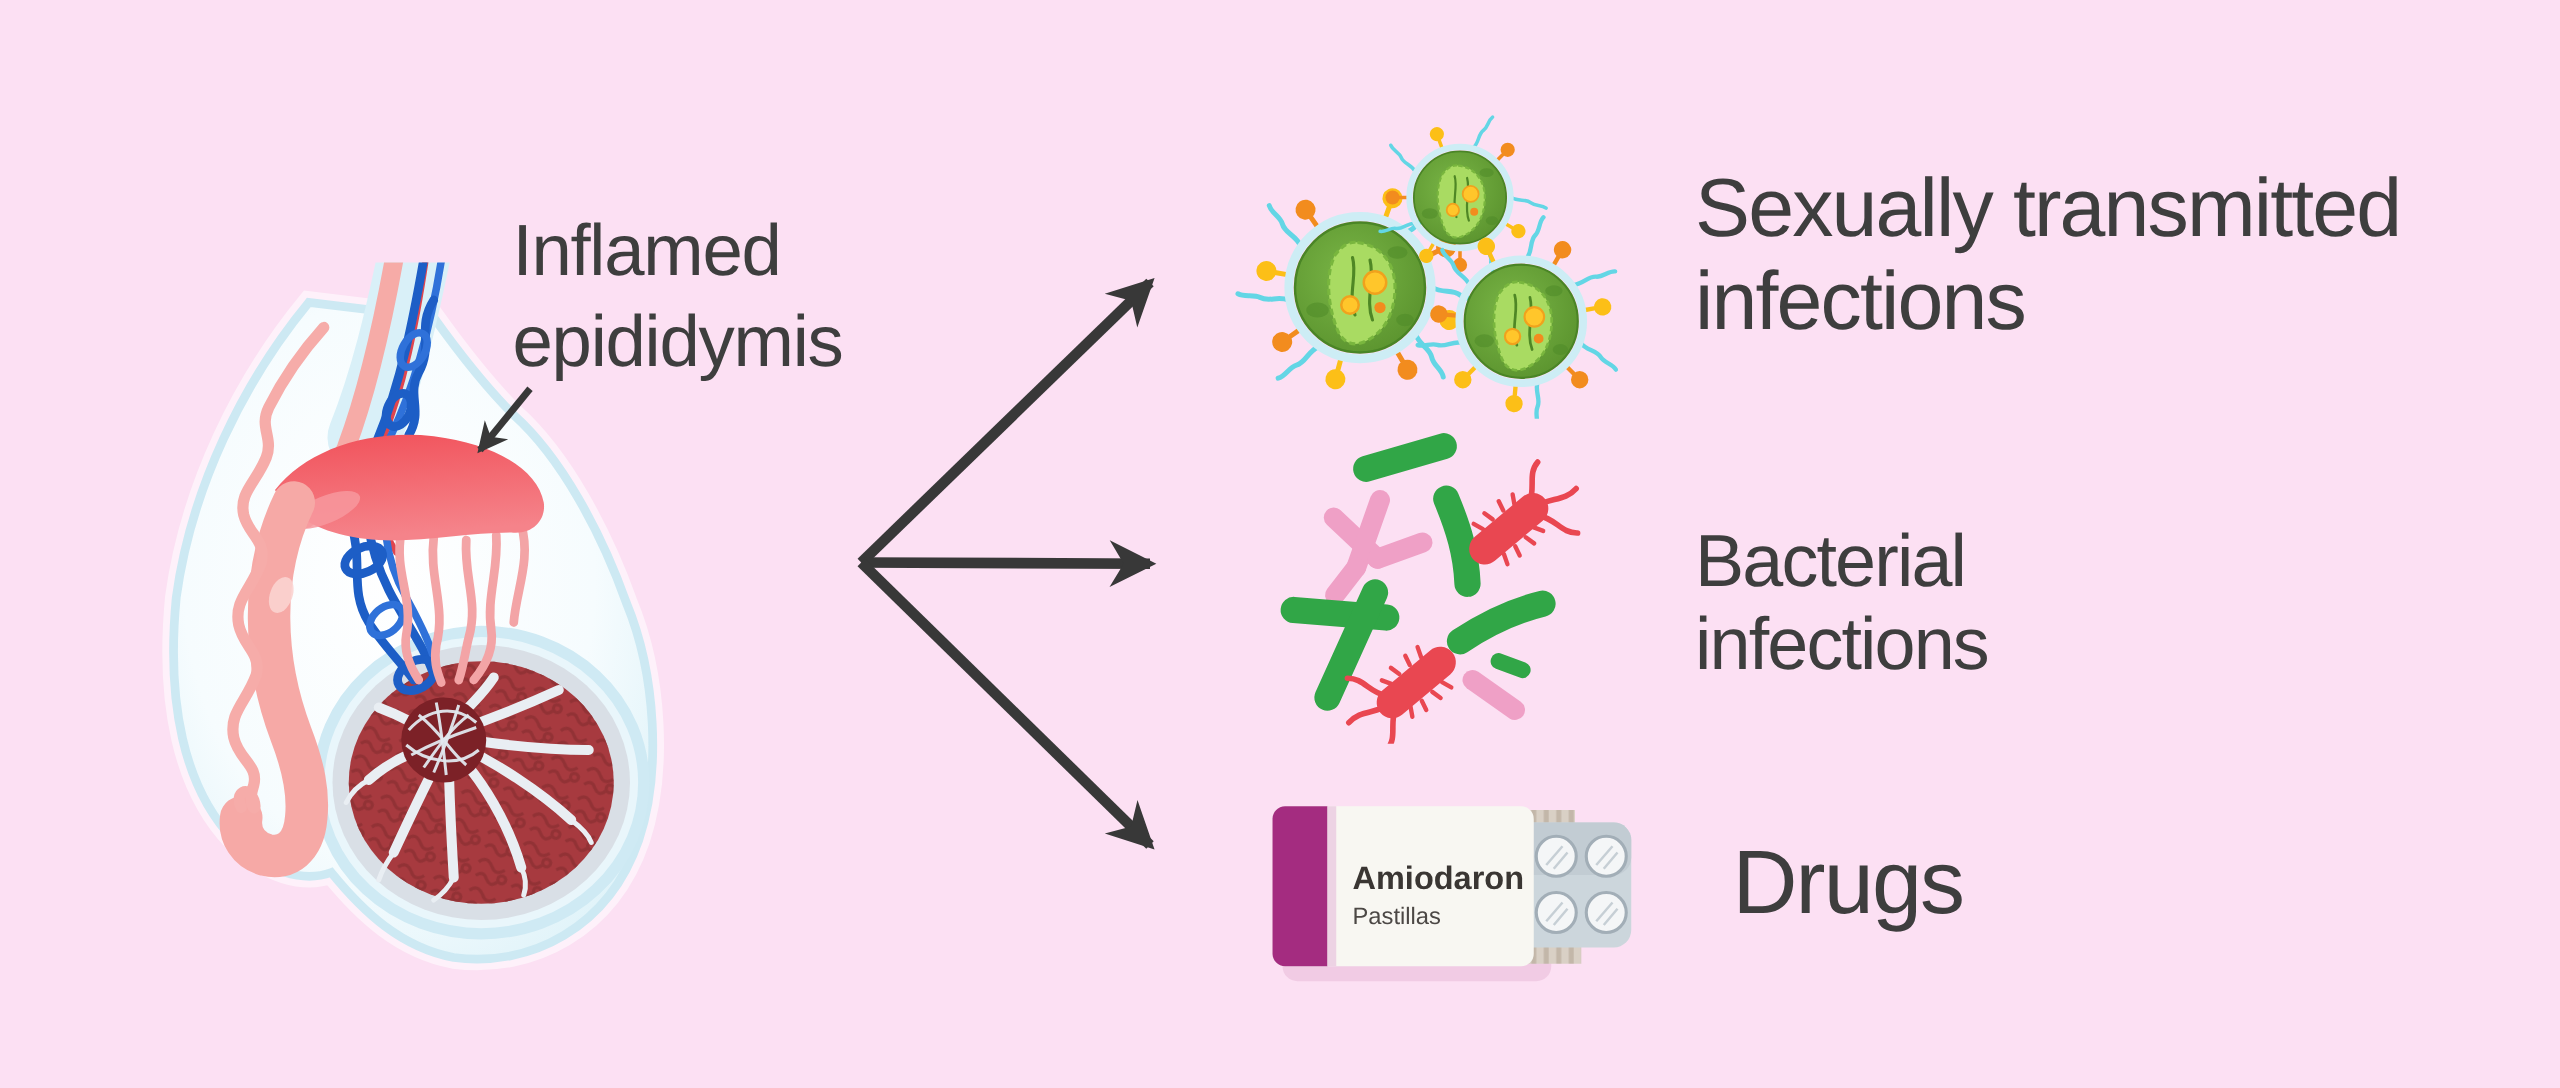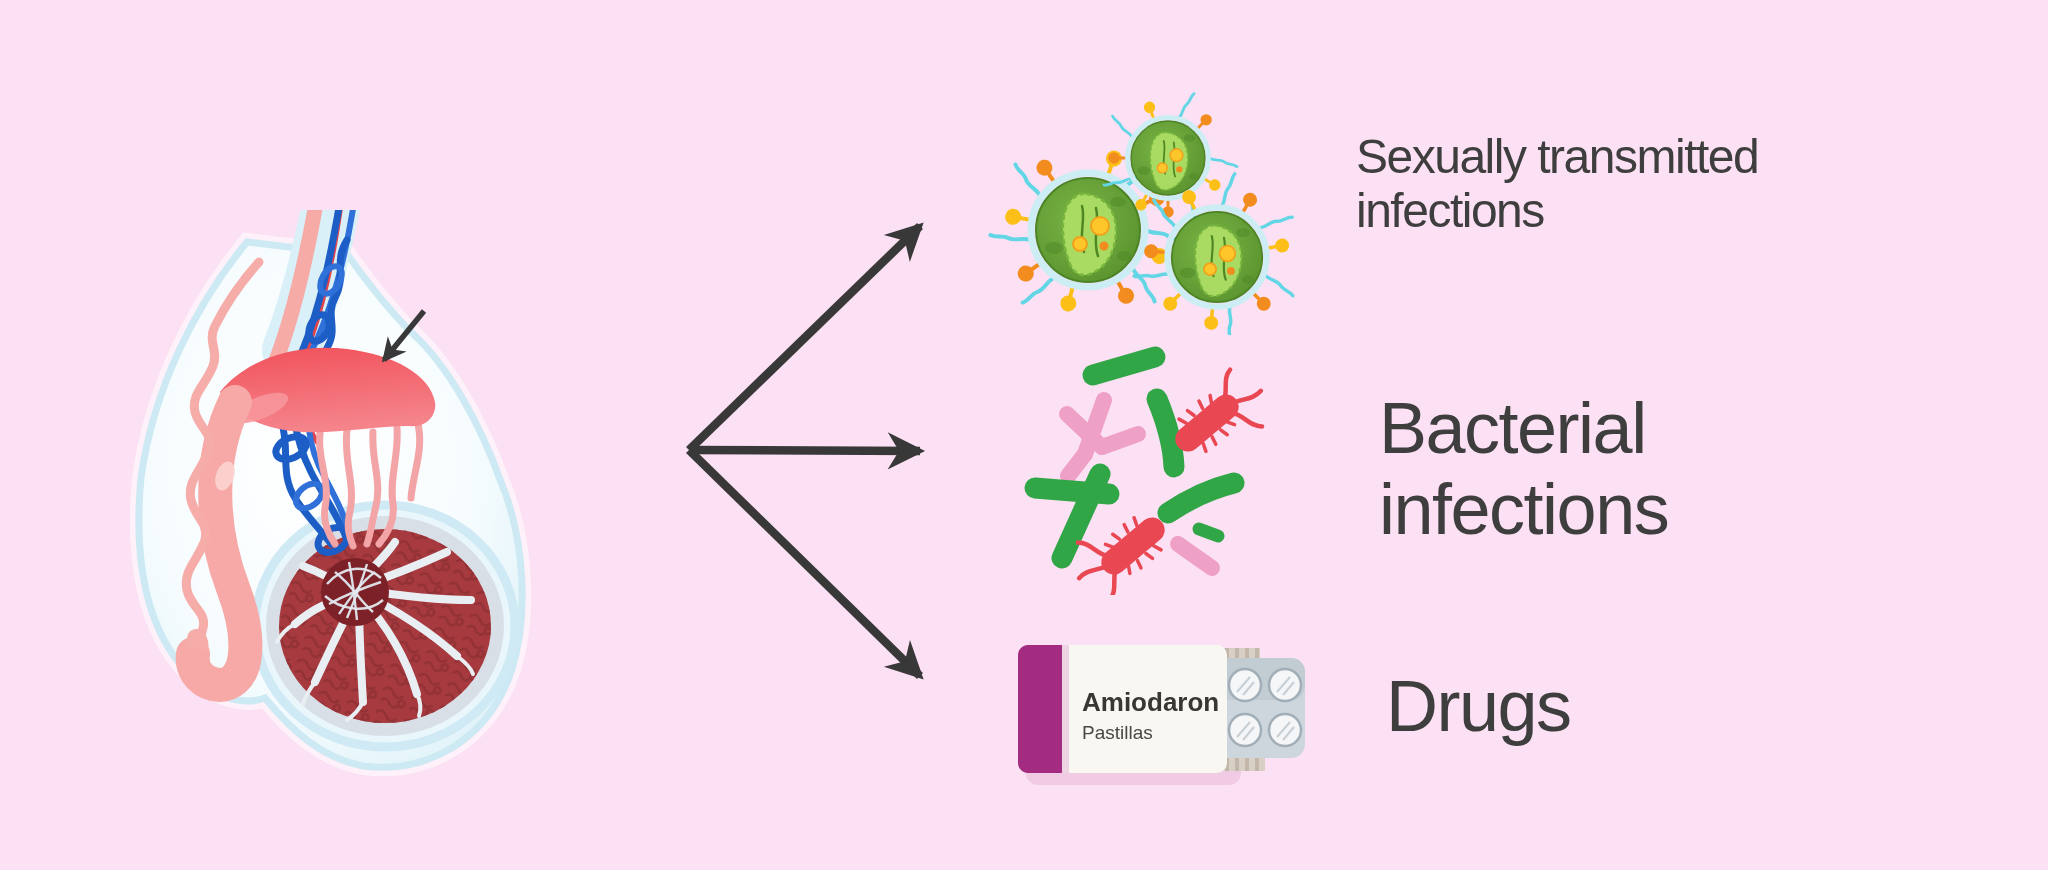--- a/index.html
+++ b/index.html
@@ -9,22 +9,22 @@
   .canvas{
     position:relative;width:2048px;height:870px;background:var(--bg);
     overflow:hidden;font-family:"Liberation Sans","DejaVu Sans",sans-serif;
   }
   .layer{position:absolute;}
   .lbl{
     position:absolute;color:var(--ink);white-space:pre-line;
     letter-spacing:-1.5px;font-weight:400;
   }
   .lbl-src{left:410px;top:164px;font-size:58px;line-height:1.26;letter-spacing:-1px;}
-  .lbl-c0{left:1356px;top:130px;font-size:48px;line-height:1.12;}
-  .lbl-c1{left:1356px;top:388px;font-size:72px;line-height:1.12;margin-left:23px;}
+  .lbl-c0{left:1356px;top:130px;font-size:66px;line-height:1.12;}
+  .lbl-c1{left:1356px;top:416px;font-size:59px;line-height:1.12;}
   .lbl-c2{left:1356px;top:666px;font-size:72px;line-height:1.12;margin-left:30px;}
 
   
   .arrow-line{stroke:var(--arrow);fill:none;}
 
   
   .bg-rod{stroke:#31a647;stroke-width:21;stroke-linecap:round;fill:none;}
   .bg-rod-s{stroke:#31a647;stroke-width:13;stroke-linecap:round;fill:none;}
   .pk-rod{stroke:#efa0c6;stroke-width:16;stroke-linecap:round;fill:none;}
   .rb-body{stroke:#e94751;stroke-width:25;stroke-linecap:round;fill:none;}
@@ -314,19 +314,21 @@
     </g>
     <g>
       <rect x="18" y="10" width="209" height="128" rx="10" fill="#f8f7f2"></rect>
       <path d="M28,10 L62,10 L62,138 L28,138 C22.5,138 18,133.5 18,128 L18,20 C18,14.5 22.5,10 28,10 Z" fill="#a42c80"></path>
       <rect x="62" y="10" width="7" height="128" fill="#edd3e4"></rect>
       <text class="amio" x="82" y="76">Amiodaron</text>
       <text class="past" x="82" y="104">Pastillas</text>
     </g>
   </svg>
 
+  <div class="lbl lbl-src">Inflamed
+epididymis</div>
   <div class="lbl lbl-c0">Sexually transmitted
 infections</div>
   <div class="lbl lbl-c1">Bacterial
 infections</div>
   <div class="lbl lbl-c2">Drugs</div>
 
 </div>
 
 </body></html>

